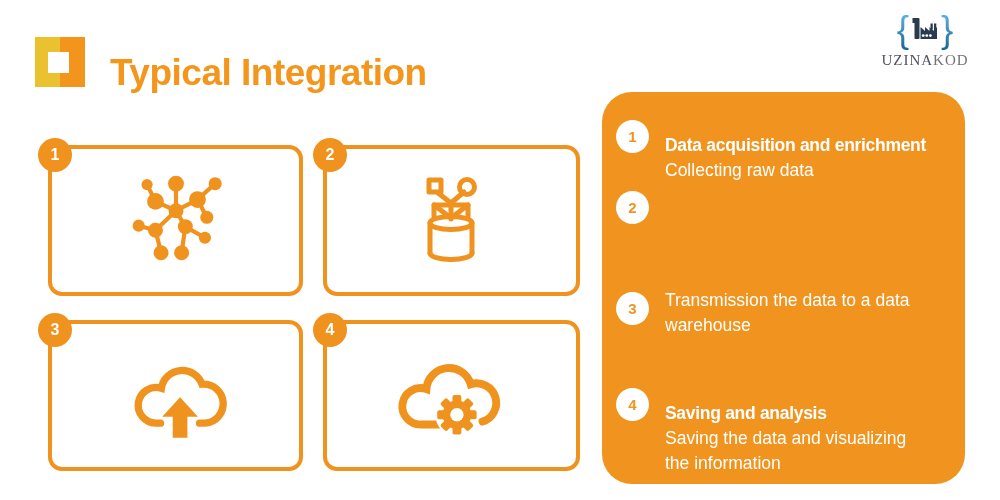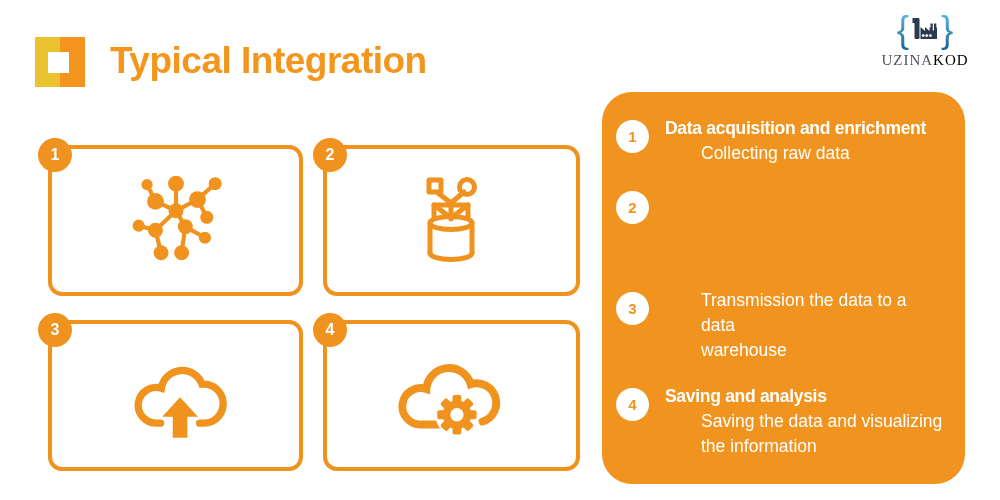--- a/index.html
+++ b/index.html
@@ -4,52 +4,52 @@
 <style>
   html,body{margin:0;padding:0;background:#fff;}
   .canvas{
     position:relative;width:1000px;height:500px;background:#ffffff;
     font-family:"Liberation Sans",sans-serif;overflow:hidden;
   }
   
   .logo-square{position:absolute;left:35px;top:37px;width:50px;height:50px;
     background:linear-gradient(90deg,#EAC12F 50%,#F3941D 50%);}
   .logo-square-inner{position:absolute;left:13px;top:15px;width:21px;height:21px;background:#ffffff;}
-  .page-title{position:absolute;left:110px;top:40px;font-size:37px;font-weight:700;
+  .page-title{position:absolute;left:110px;top:52px;font-size:37px;font-weight:700;
     color:#F4951C;letter-spacing:-0.5px;white-space:nowrap;}
   
   .brand{position:absolute;right:10px;top:10px;width:130px;display:flex;flex-direction:column;align-items:center;}
   .brand-glyphs{display:flex;align-items:flex-start;gap:2px;height:42px;}
   .brace{font-size:37px;line-height:40px;font-weight:400;
     background:linear-gradient(180deg,#66BBE8 0%,#1A6496 100%);
     -webkit-background-clip:text;background-clip:text;color:transparent;}
   .factory{margin-top:7px;}
   .brand-name{font-family:"Liberation Serif",serif;font-size:15px;letter-spacing:1px;
     color:#53525C;margin-top:0;white-space:nowrap;}
-  .brand-name .kod{color:#000000;}
+  .brand-name .kod{color:#737373;}
   
   .card{position:absolute;border:4px solid #F0921E;border-radius:14px;background:#fff;
     display:flex;align-items:center;justify-content:center;}
   #card1{left:48px;top:145px;width:247px;height:143px;}
   #card2{left:323px;top:145px;width:249px;height:143px;}
   #card3{left:48px;top:320px;width:247px;height:143px;}
   #card4{left:323px;top:320px;width:249px;height:143px;}
   .card-badge{position:absolute;left:-14px;top:-11px;width:34px;height:34px;border-radius:50%;
     background:#F0921E;color:#fff;font-weight:700;font-size:16px;
     display:flex;align-items:center;justify-content:center;}
   
   .panel{position:absolute;left:602px;top:92px;width:363px;height:392px;
     background:#F0941F;border-radius:30px;}
   .step{position:absolute;left:14px;display:flex;gap:16px;}
   #step1{top:24px}#step2{top:95px}#step3{top:196px}#step4{top:292px}
   .step-badge{flex:0 0 auto;width:33px;height:33px;margin-top:4px;border-radius:50%;background:#ffffff;
     color:#F0941F;font-weight:700;font-size:15px;display:flex;align-items:center;justify-content:center;}
   .step-text{width:278px;color:#ffffff;font-size:17.5px;line-height:25px;}
-  .step-title{font-weight:700;white-space:nowrap;letter-spacing:-0.3px;}
-  .step-desc{white-space:pre-line;margin-left:36px;}
+  .step-title{font-weight:700;white-space:nowrap;letter-spacing:-0.3px;margin-top:17px;}
+  .step-desc{white-space:pre-line;}
   .icn{display:block;}
 </style>
 </head>
 <body>
 
 <div class="canvas">
 
   <div class="logo-square">
     <div class="logo-square-inner"></div>
   </div>

